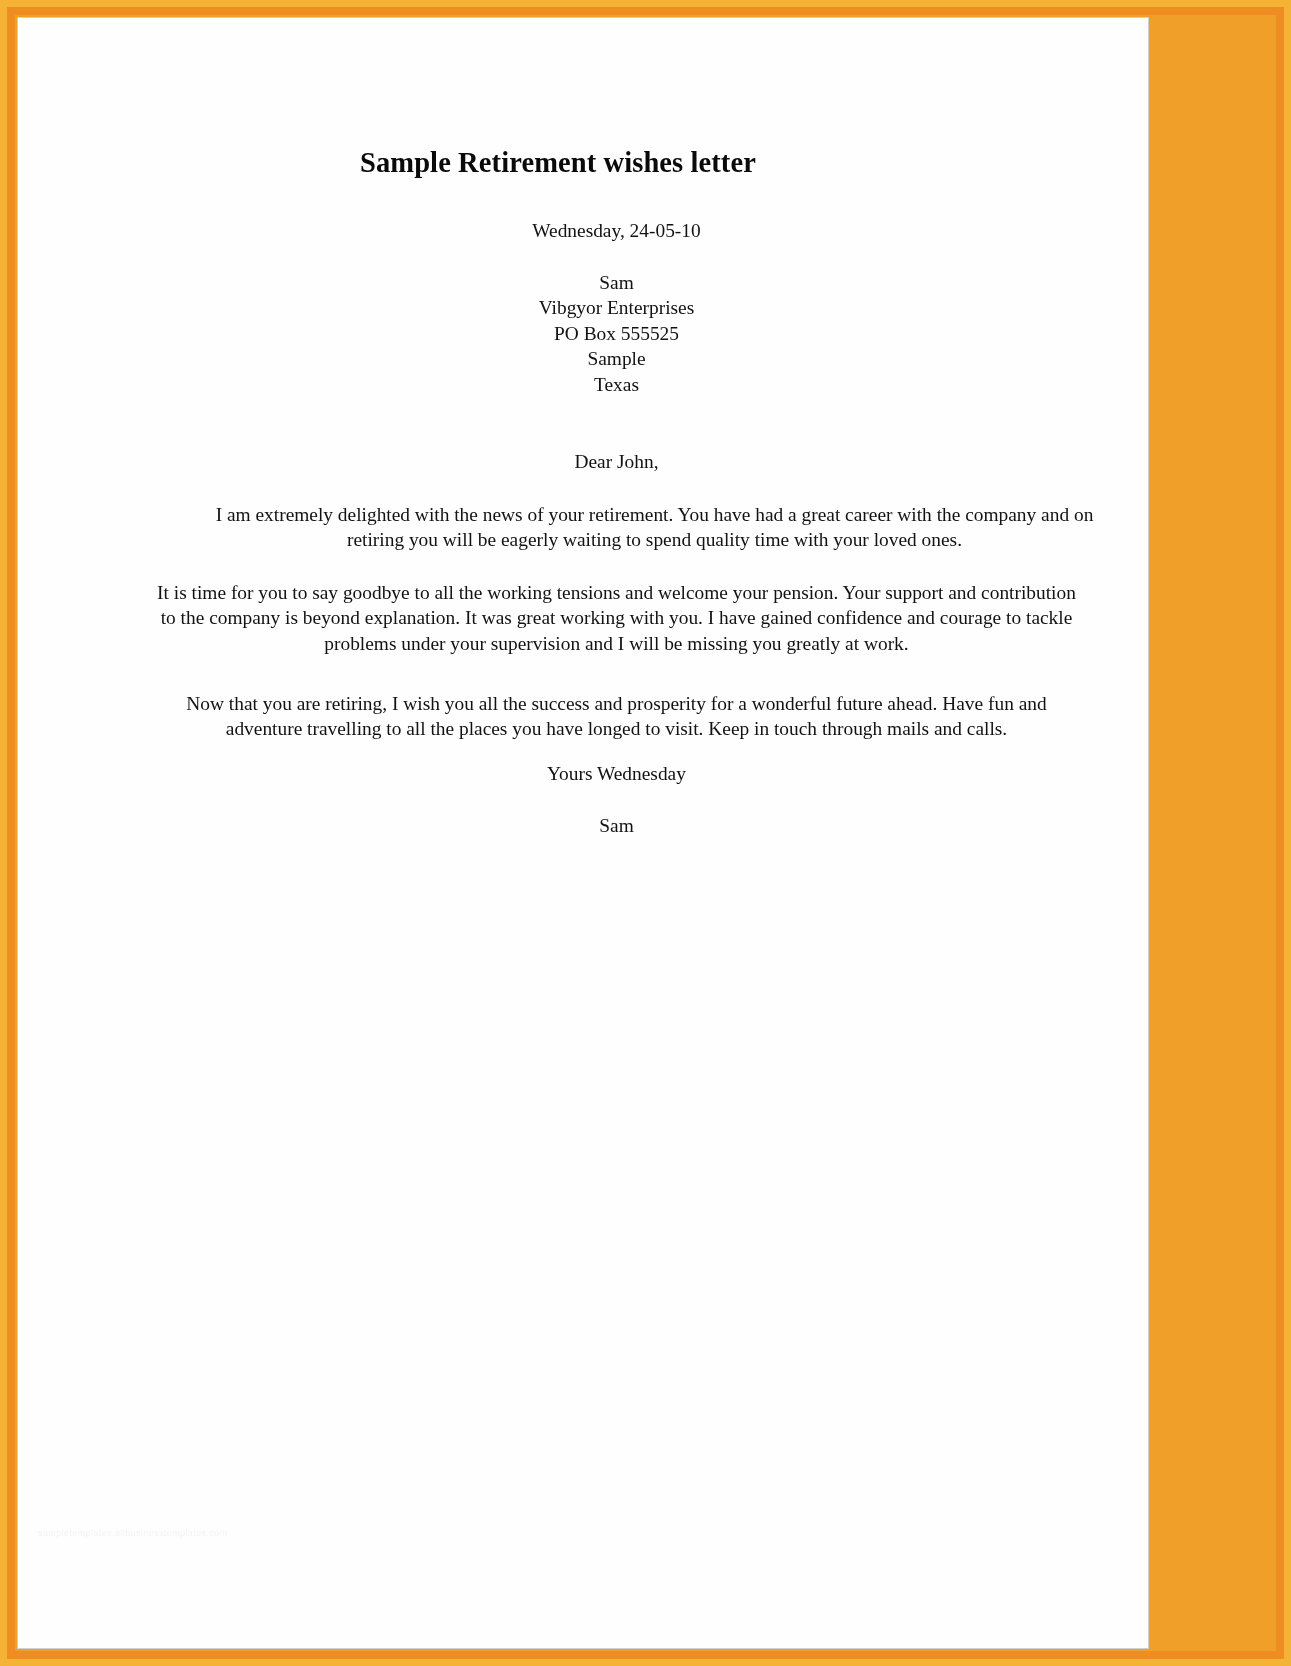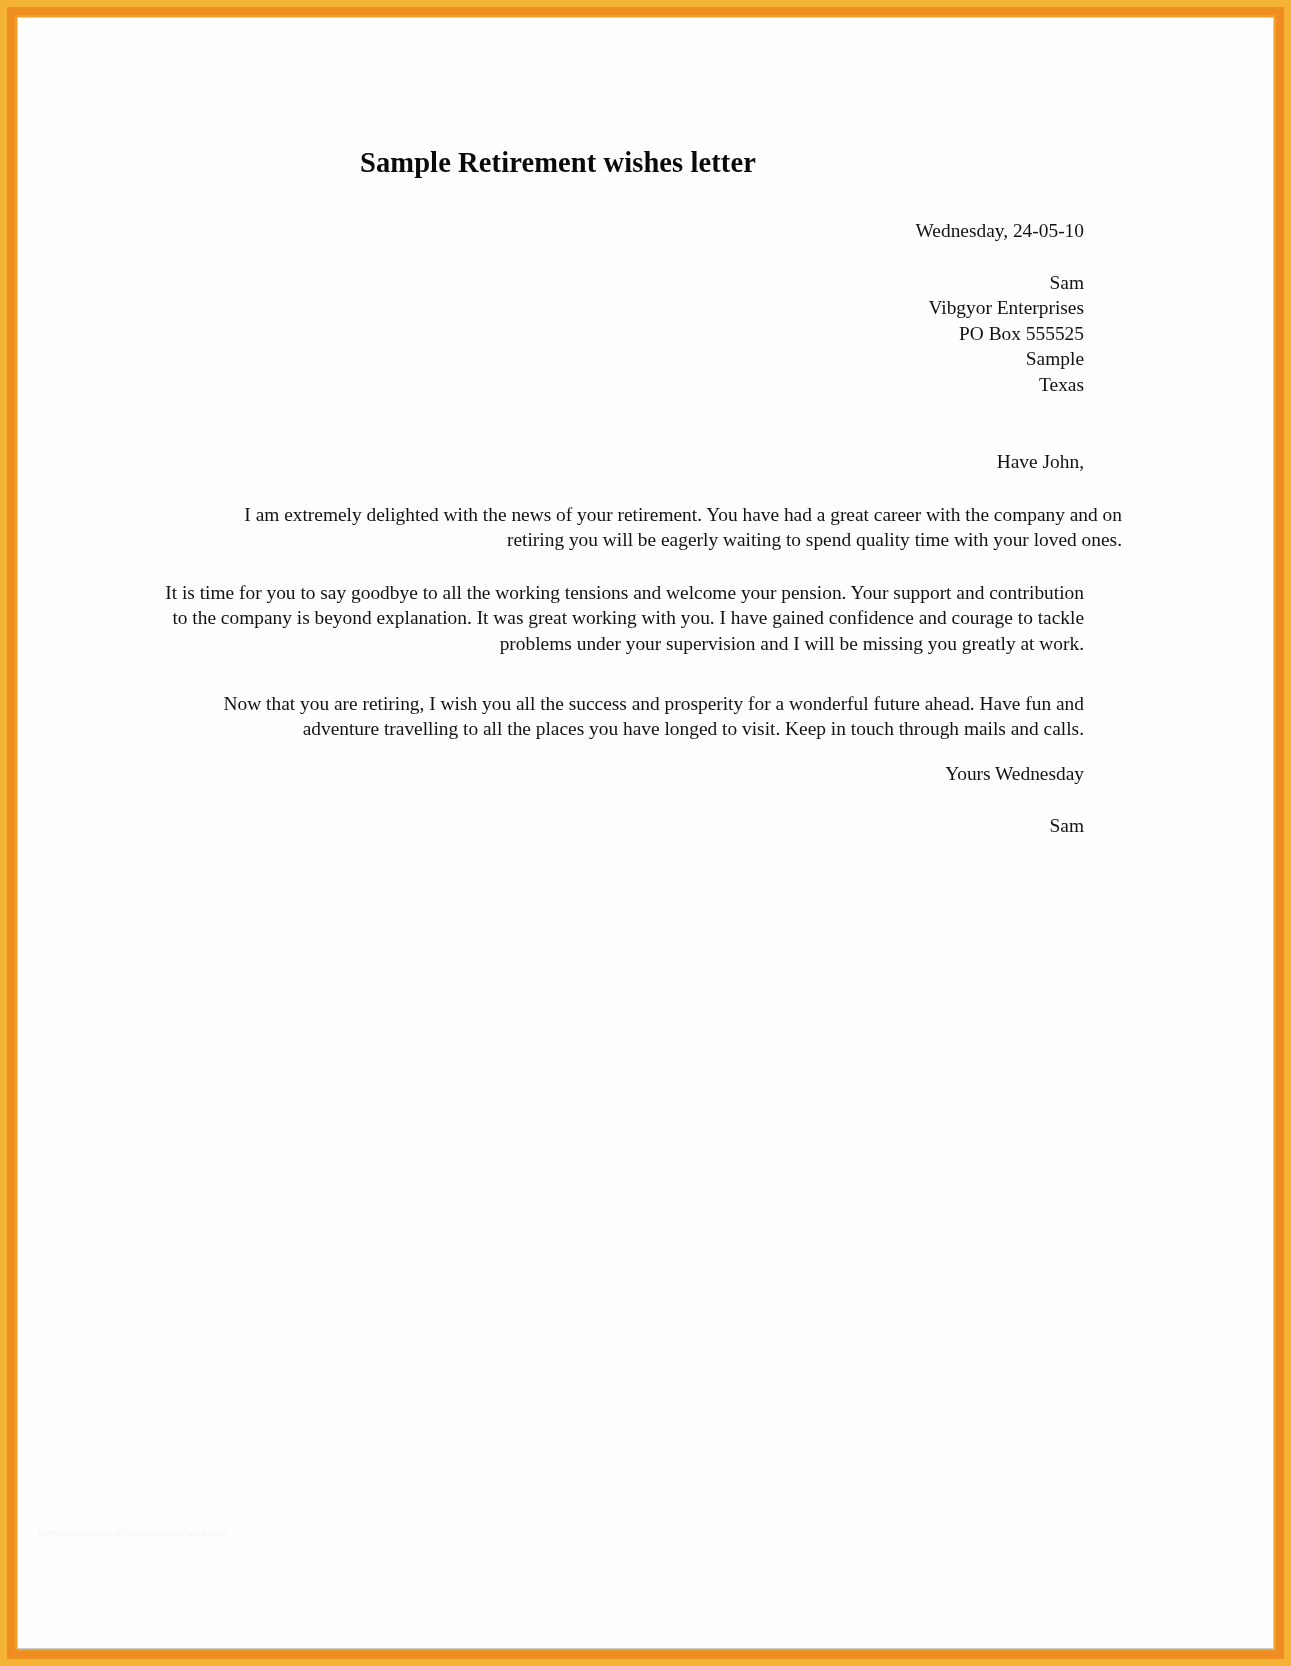--- a/index.html
+++ b/index.html
@@ -33,21 +33,21 @@
   #frame-inner {
     position: absolute;
     left: 7px; top: 7px; right: 7px; bottom: 7px;
     box-sizing: border-box;
     border: 8px solid #ef8c22;
   }
   #page-sheet {
     position: absolute;
     left: 17px;
     top: 17px;
-    width: 1257px;
+    width: 1132px;
     height: 1632px;
     box-sizing: border-box;
     background: #fefefe;
     border: 1px solid #cfcfcf;
     overflow: hidden;
   }
 
   
   #letter {
     position: absolute;
@@ -69,21 +69,21 @@
     letter-spacing: 0.1px;
     line-height: 1.2;
   }
   .block {
     position: absolute;
     left: 131px;
     width: 935px;
     color: #121212;
     font-size: 19.4px;
     line-height: 25.4px;
-    text-align: right;
+    text-align: center;
   }
   #date-line        { top: 200px; }
   #address-block    { top: 252px; }
   #salutation       { top: 431px; }
   #para-1           { top: 484px; margin-left: 38px; }
   #para-2           { top: 562px; }
   #para-3           { top: 665px; margin-top: 8px; }
   #closing          { top: 743px; }
   #signature-block  { top: 795px; }
 
@@ -117,21 +117,21 @@
       <div class="block" id="date-line">Wednesday, 24-05-10</div>
 
       <div class="block" id="address-block">
         <span class="addr-line">Sam</span>
         <span class="addr-line">Vibgyor Enterprises</span>
         <span class="addr-line">PO Box 555525</span>
         <span class="addr-line">Sample</span>
         <span class="addr-line">Texas</span>
       </div>
 
-      <div class="block" id="salutation">Have John,</div>
+      <div class="block" id="salutation">Dear John,</div>
 
       <div class="block" id="para-1">I am extremely delighted with the news of your retirement. You have had a great career with the company and on retiring you will be eagerly waiting to spend quality time with your loved ones.</div>
 
       <div class="block" id="para-2">It is time for you to say goodbye to all the working tensions and welcome your pension. Your support and contribution to the company is beyond explanation.  It was great working with you.  I have gained confidence and courage to tackle problems under your supervision and I will be missing you greatly at work.</div>
 
       <div class="block" id="para-3">Now that you are retiring, I wish you all the success and prosperity for a wonderful future ahead. Have fun and adventure travelling to all the places you have longed to visit. Keep in touch through mails and calls.</div>
 
       <div class="block" id="closing">Yours Wednesday</div>
 
       <div class="block" id="signature-block">

